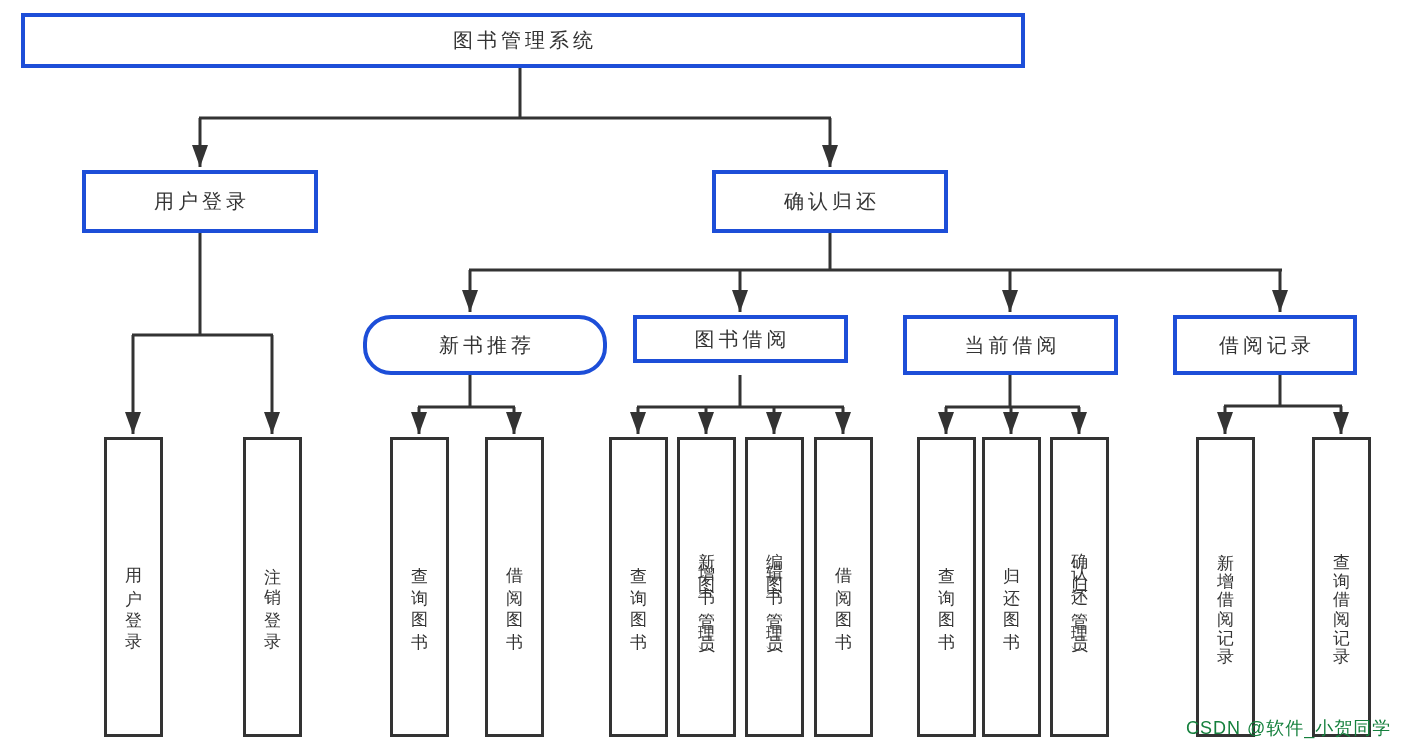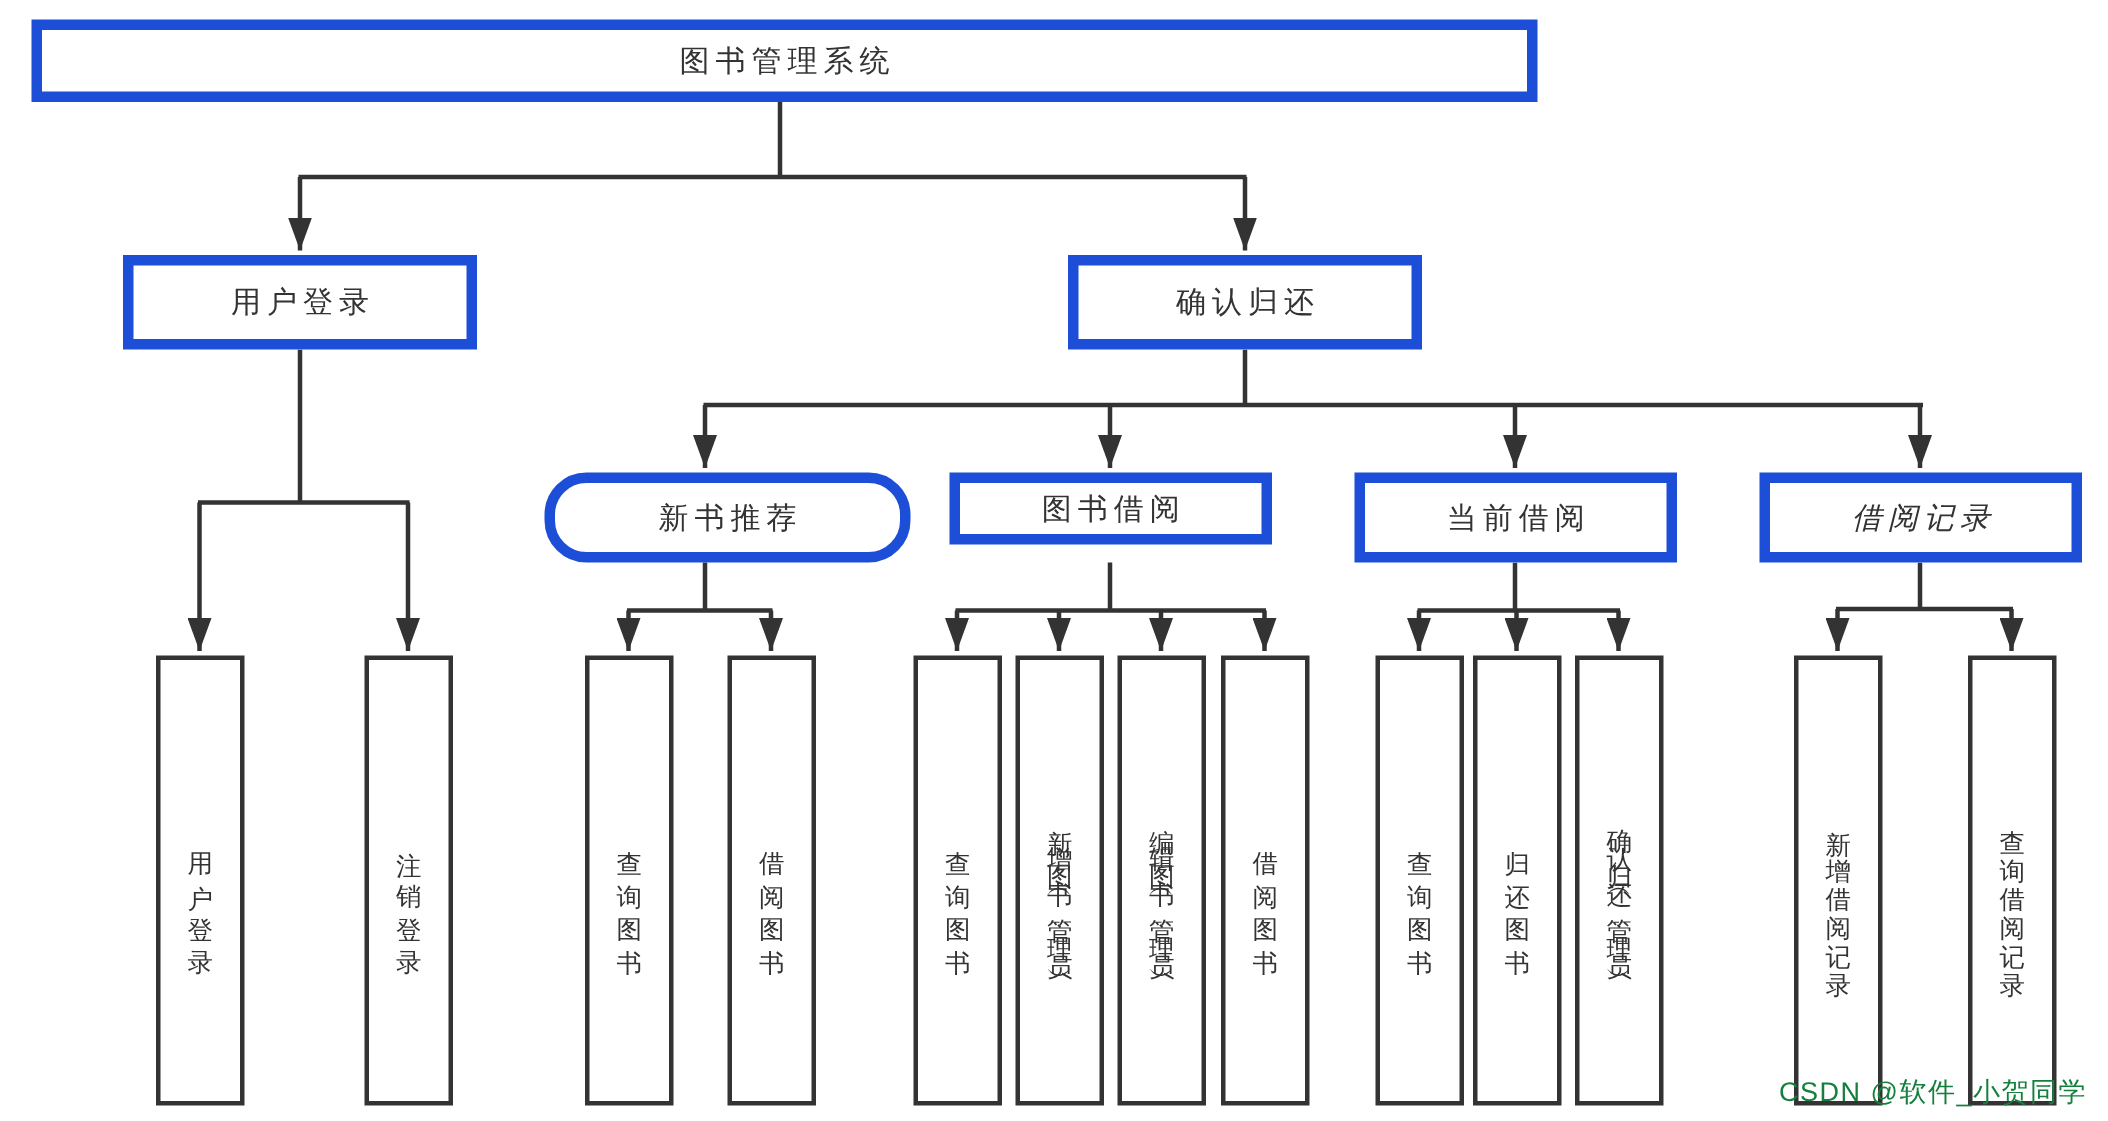--- a/index.html
+++ b/index.html
@@ -7,21 +7,21 @@
     position:relative;
     width:1405px;height:747px;
     background:#ffffff;
     font-family:"Liberation Sans", sans-serif;
     overflow:hidden;
   }
   #wires{position:absolute;left:0;top:0;pointer-events:none;}
   .hbox{
     position:absolute;
     box-sizing:border-box;
-    border:7px solid #1d4ed8;
+    border:4px solid #1d4ed8;
     background:#ffffff;
     display:flex;align-items:center;justify-content:center;
     color:#333333;font-size:20px;letter-spacing:4px;
   }
   .hbox span{margin-right:-4px;white-space:nowrap;}
   .vbox{
     position:absolute;
     top:437px;width:59px;height:300px;
     box-sizing:border-box;
     border:3px solid #333333;
@@ -108,21 +108,21 @@
 
   <div class="hbox" style="left:363px;top:315px;width:244px;height:60px;border-radius:28px;">
     <span>新书推荐</span>
   </div>
   <div class="hbox" style="left:633px;top:315px;width:215px;height:48px;">
     <span>图书借阅</span>
   </div>
   <div class="hbox" style="left:903px;top:315px;width:215px;height:60px;">
     <span>当前借阅</span>
   </div>
-  <div class="hbox" style="left:1173px;top:315px;width:215px;height:60px;font-style:italic;">
+  <div class="hbox" style="left:1173px;top:315px;width:184px;height:60px;">
     <span>借阅记录</span>
   </div>
 
   <div class="vbox sp4" style="left:104px;">
     <span>用户登录</span>
   </div>
   <div class="vbox sp4" style="left:243px;">
     <span>注销登录</span>
   </div>
 

